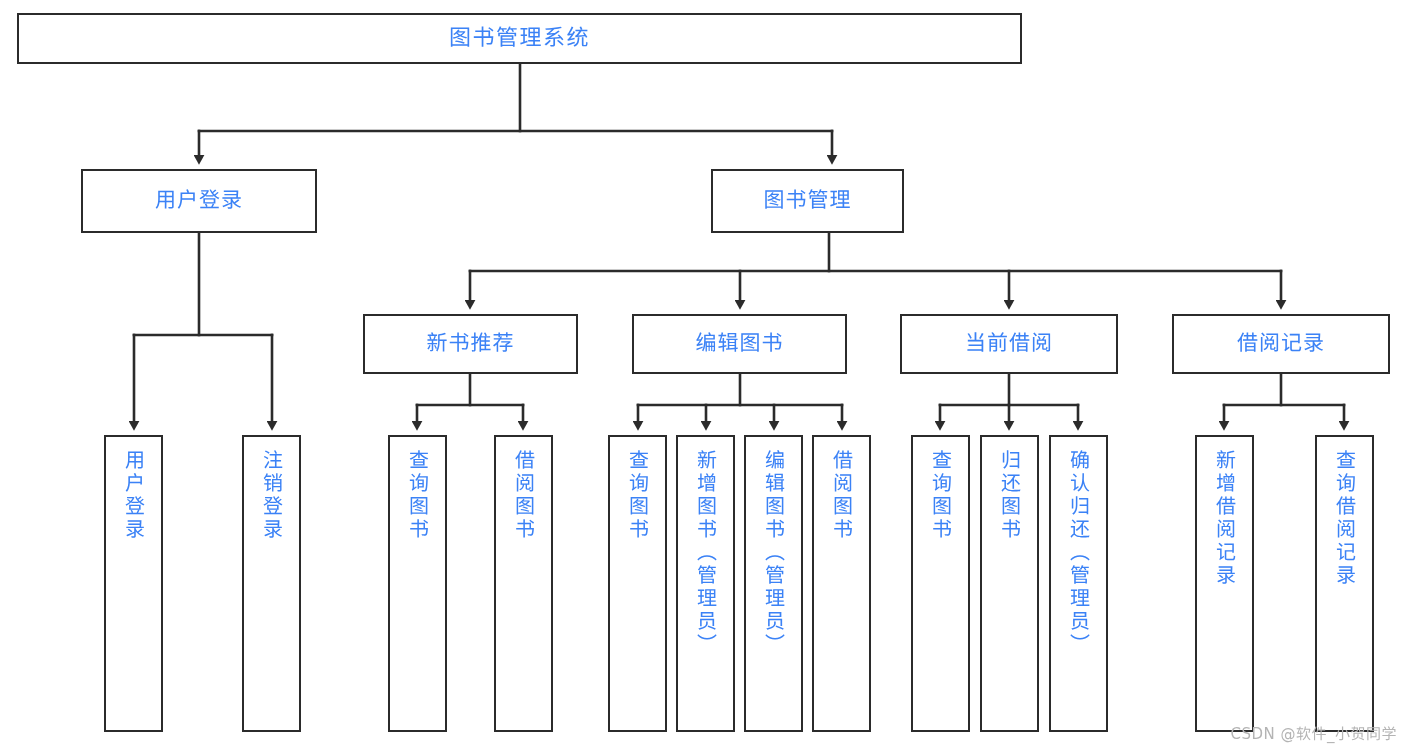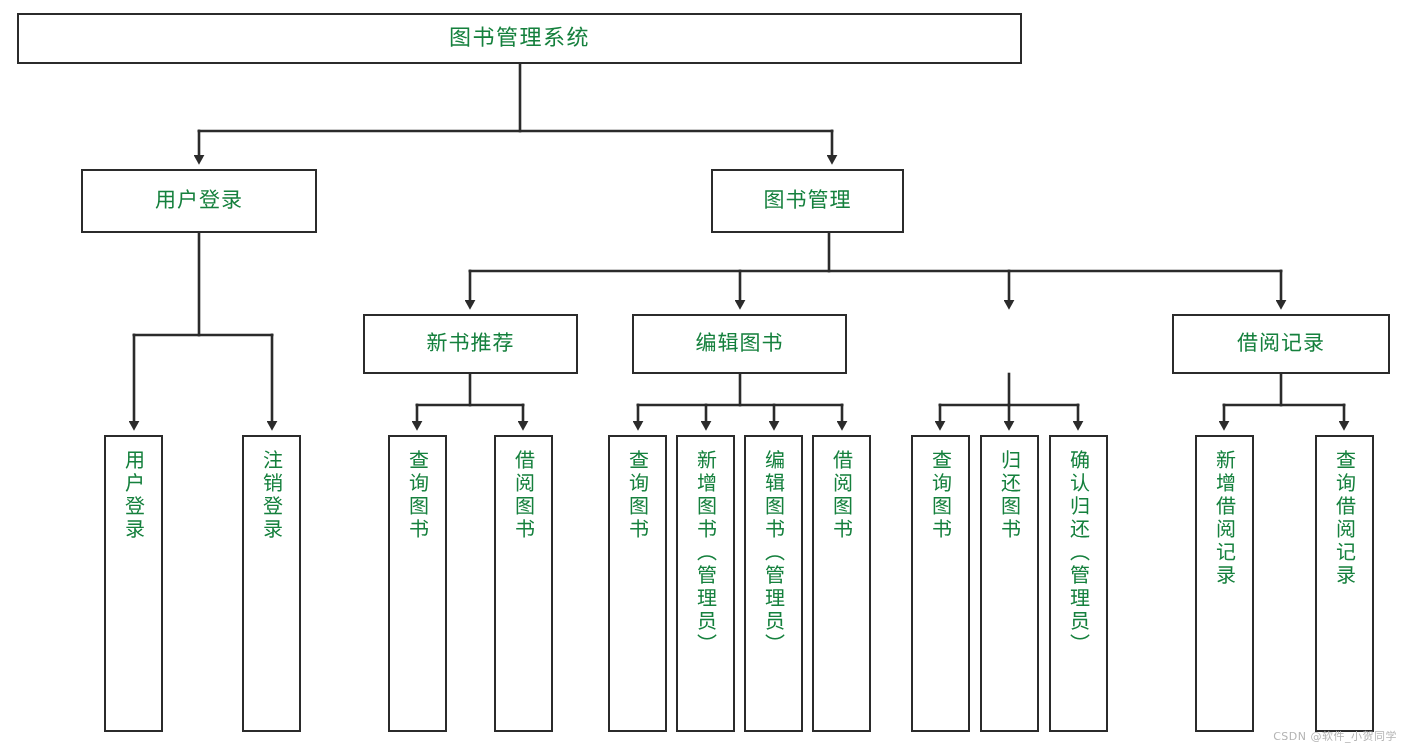--- a/index.html
+++ b/index.html
@@ -23,21 +23,21 @@
     pointer-events:none;
   }
   .node{
     position:absolute;
     box-sizing:border-box;
     background:#ffffff;
     border:2px solid #2b2b2b;
     display:flex;
     align-items:center;
     justify-content:center;
-    color:#15803d;
+    color:#3b82f6;
     z-index:2;
   }
   .node .label{
     display:block;
     text-align:center;
     line-height:1.22;
     white-space:nowrap;
   }
   
   .node.h .label{
@@ -59,21 +59,21 @@
     text-orientation:upright;
     font-size:20px;
     letter-spacing:3px;
     line-height:1;
     white-space:nowrap;
   }
   #watermark{
     position:absolute;
     right:8px;
     bottom:4px;
-    font-size:11px;
+    font-size:15px;
     color:#b4b4b4;
     letter-spacing:0.5px;
     z-index:5;
     white-space:nowrap;
     font-family:"DejaVu Sans","Liberation Sans",sans-serif;
   }
 </style>
 </head>
 <body>
 
@@ -142,20 +142,23 @@
   </div>
 
   <div class="node h" style="left:363px; top:314px; width:215px; height:60px;">
     <span class="label">新书推荐</span>
   </div>
 
   <div class="node h" style="left:632px; top:314px; width:215px; height:60px;">
     <span class="label">编辑图书</span>
   </div>
 
+  <div class="node h" style="left:900px; top:314px; width:218px; height:60px;">
+    <span class="label">当前借阅</span>
+  </div>
 
   <div class="node h" style="left:1172px; top:314px; width:218px; height:60px;">
     <span class="label">借阅记录</span>
   </div>
 
   <div class="node v" style="left:104px; top:435px; width:59px; height:297px;">
     <span class="label">用户登录</span>
   </div>
 
   <div class="node v" style="left:242px; top:435px; width:59px; height:297px;">

